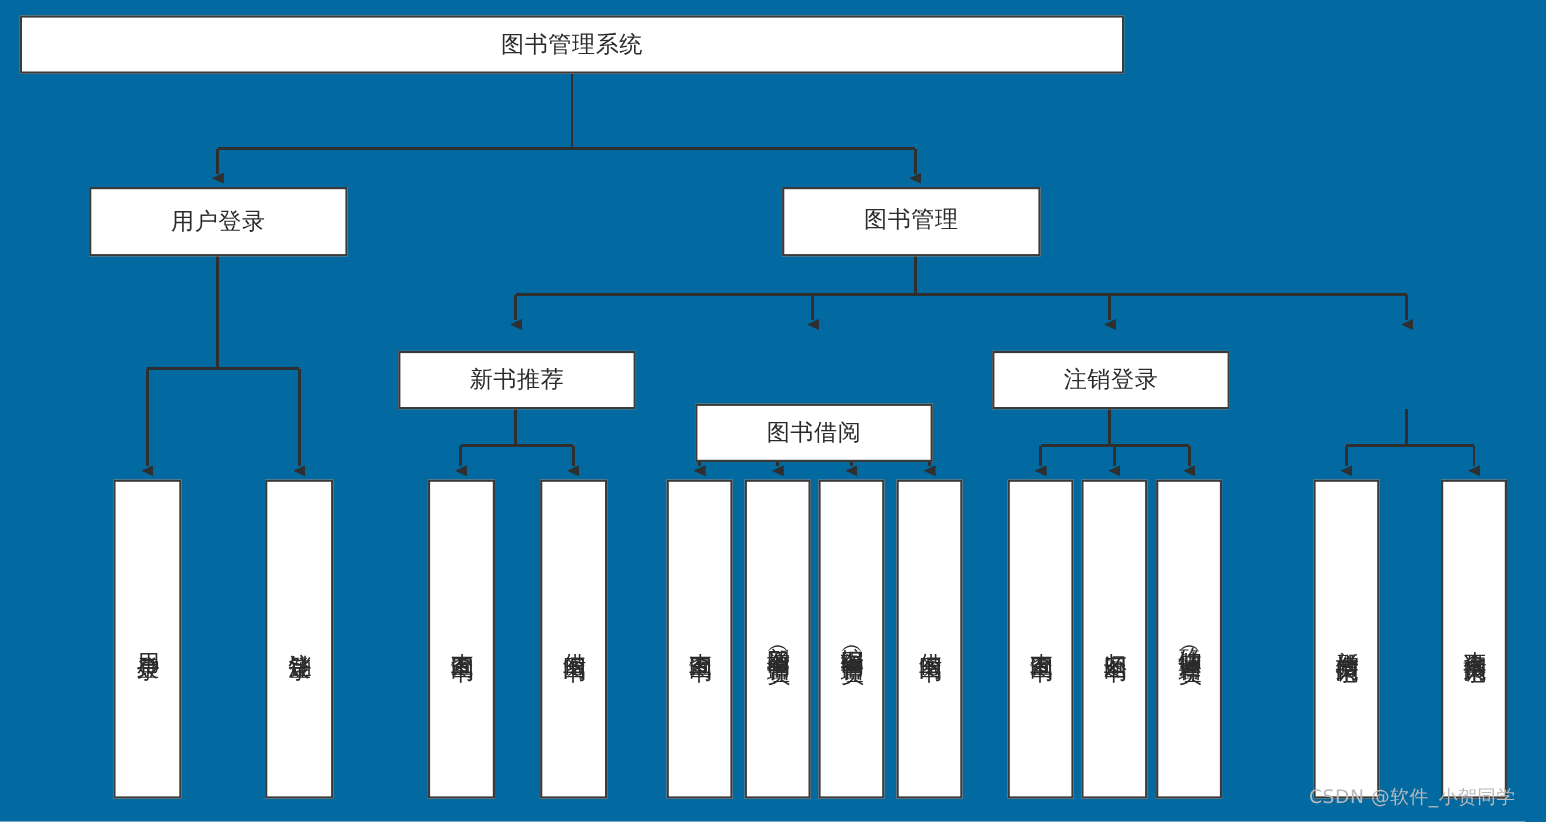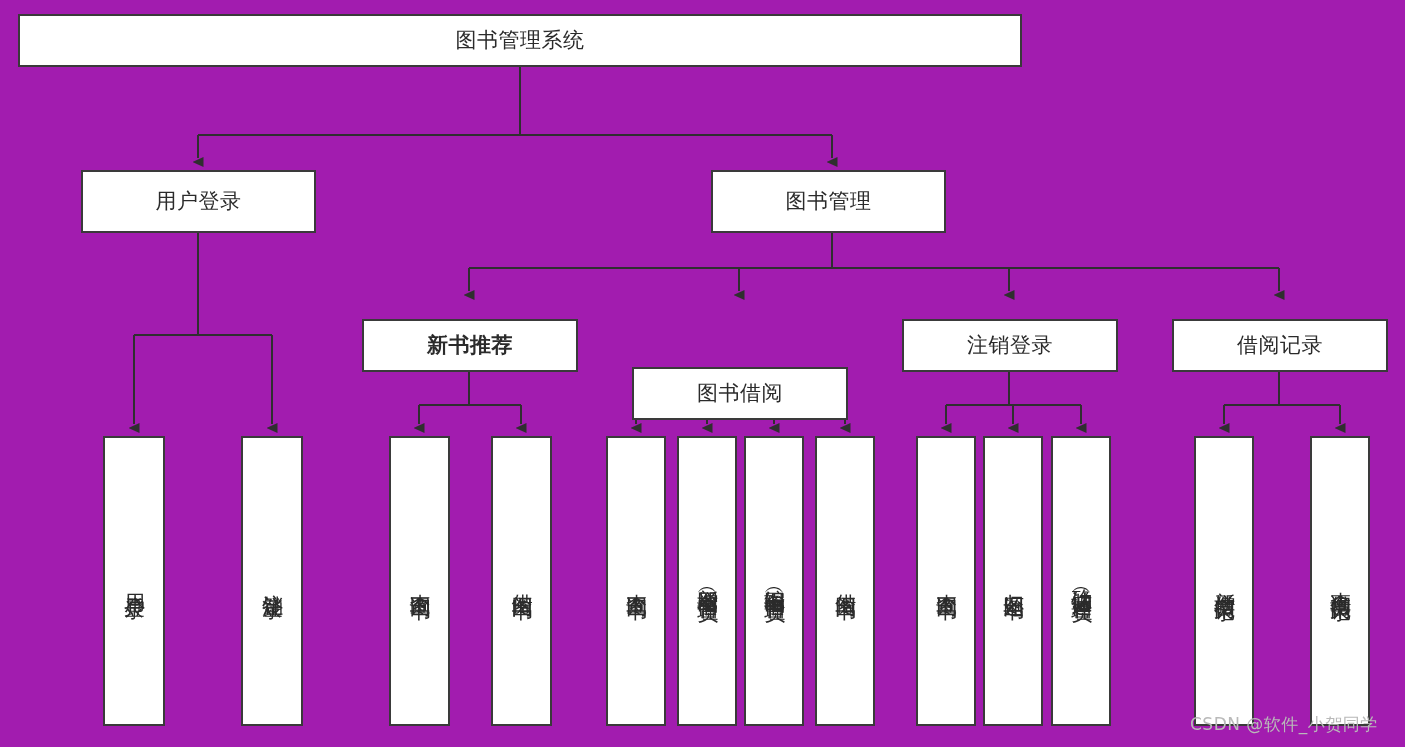--- a/index.html
+++ b/index.html
@@ -4,21 +4,21 @@
 <style>
   html, body {
     margin: 0;
     padding: 0;
     background: #ffffff;
   }
   #canvas {
     position: relative;
     width: 1405px;
     height: 747px;
-    background: #a21caf;
+    background: #0369a1;
     font-family: "DejaVu Sans", "Liberation Sans", sans-serif;
     overflow: hidden;
   }
   #edges {
     position: absolute;
     left: 0; top: 0;
     width: 1405px;
     height: 747px;
     pointer-events: none;
   }
@@ -115,39 +115,36 @@
   </svg>
 
   <div class="node horizontal" style="left:18px; top:14px; width:1004px; height:53px;">
     <span class="node-label">图书管理系统</span>
   </div>
 
   <div class="node horizontal" style="left:81px; top:170px; width:235px; height:63px;">
     <span class="node-label">用户登录</span>
   </div>
 
-  <div class="node horizontal" style="left:711px; top:170px; width:235px; height:63px;">
+  <div class="node horizontal" style="left:711px; top:170px; width:235px; height:63px;font-family:Liberation Mono, monospace;">
     <span class="node-label">图书管理</span>
   </div>
 
-  <div class="node horizontal" style="left:362px; top:319px; width:216px; height:53px;font-weight:bold;">
+  <div class="node horizontal" style="left:362px; top:319px; width:216px; height:53px;">
     <span class="node-label">新书推荐</span>
   </div>
 
   <div class="node horizontal" style="left:632px; top:319px; width:216px; height:53px;margin-top:48px;">
     <span class="node-label">图书借阅</span>
   </div>
 
   <div class="node horizontal" style="left:902px; top:319px; width:216px; height:53px;">
     <span class="node-label">注销登录</span>
   </div>
 
-  <div class="node horizontal" style="left:1172px; top:319px; width:216px; height:53px;">
-    <span class="node-label">借阅记录</span>
-  </div>
 
   <div class="node vertical" style="left:103px; top:436px; width:62px; height:290px;">
     <span class="node-label">用户登录</span>
   </div>
 
   <div class="node vertical" style="left:241px; top:436px; width:62px; height:290px;">
     <span class="node-label">注销登录</span>
   </div>
 
   <div class="node vertical" style="left:389px; top:436px; width:61px; height:290px;">

